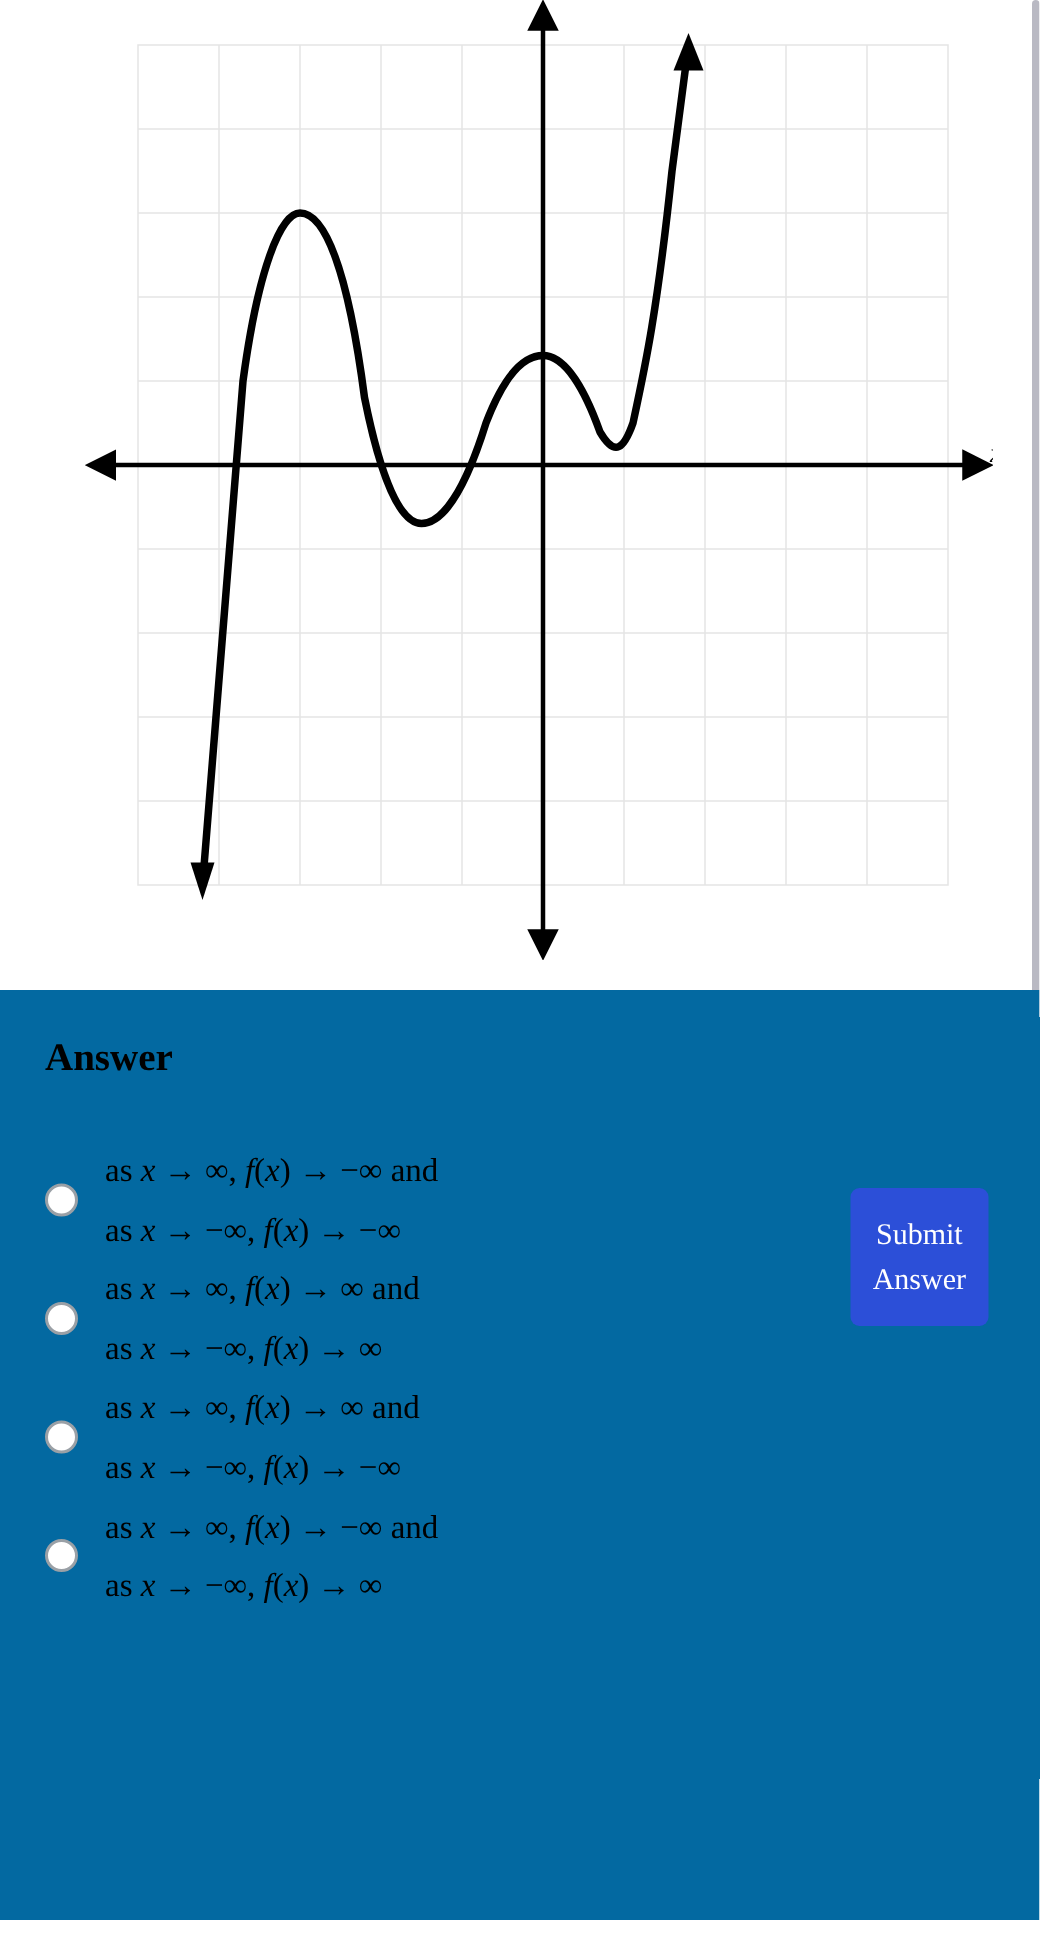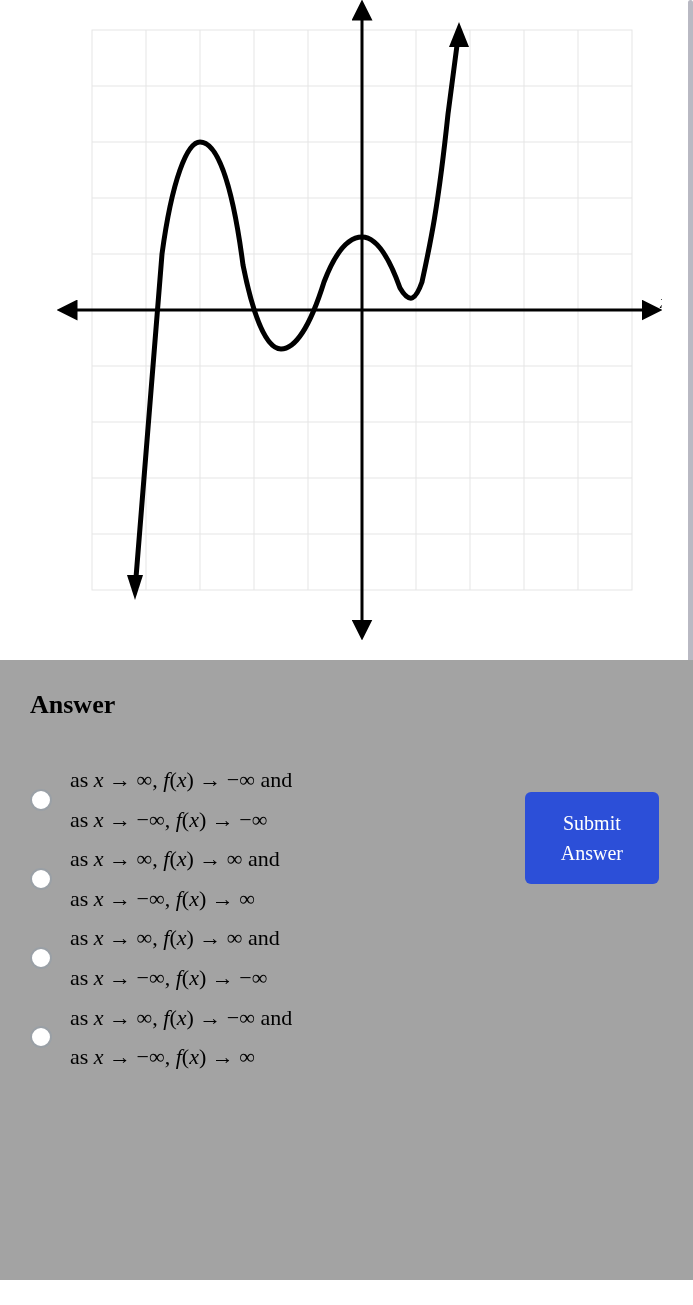--- a/index.html
+++ b/index.html
@@ -28,21 +28,21 @@
   }
   .chart-area {
     padding: 0 30px 20px 30px;
     background: #fff;
   }
   svg.graph {
     display: block;
     margin: 0 auto;
   }
   .answer-panel {
-    background: #a3a3a3;
+    background: #0369a1;
     padding: 30px 30px 40px 30px;
     position: relative;
     min-height: 620px;
   }
   .answer-title {
     font-weight: bold;
     font-size: 26px;
     margin-bottom: 40px;
     font-family: Georgia, serif;
   }
@@ -71,21 +71,21 @@
   }
   .math-it { font-style: italic; font-family: 'Times New Roman', serif; }
   .submit-btn {
     position: absolute;
     right: 34px;
     top: 132px;
     background: #2c4fd8;
     color: #fff;
     border: none;
     border-radius: 6px;
-    padding: 16px 36px;
+    padding: 16px 15px;
     font-size: 20px;
     line-height: 1.5;
     text-align: center;
     cursor: pointer;
     font-family: inherit;
   }
 </style>
 </head>
 <body>
 

